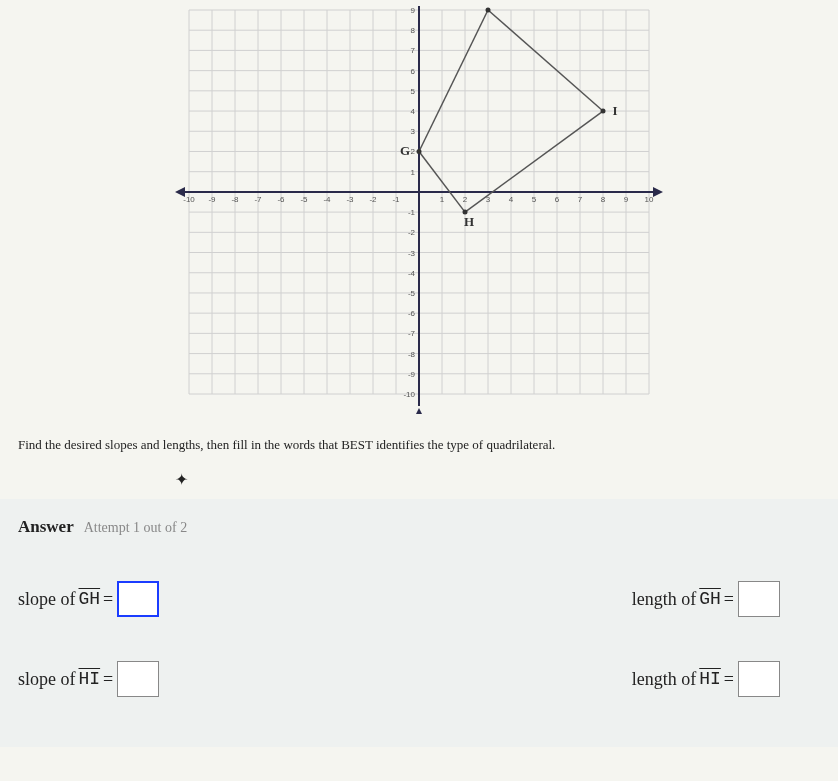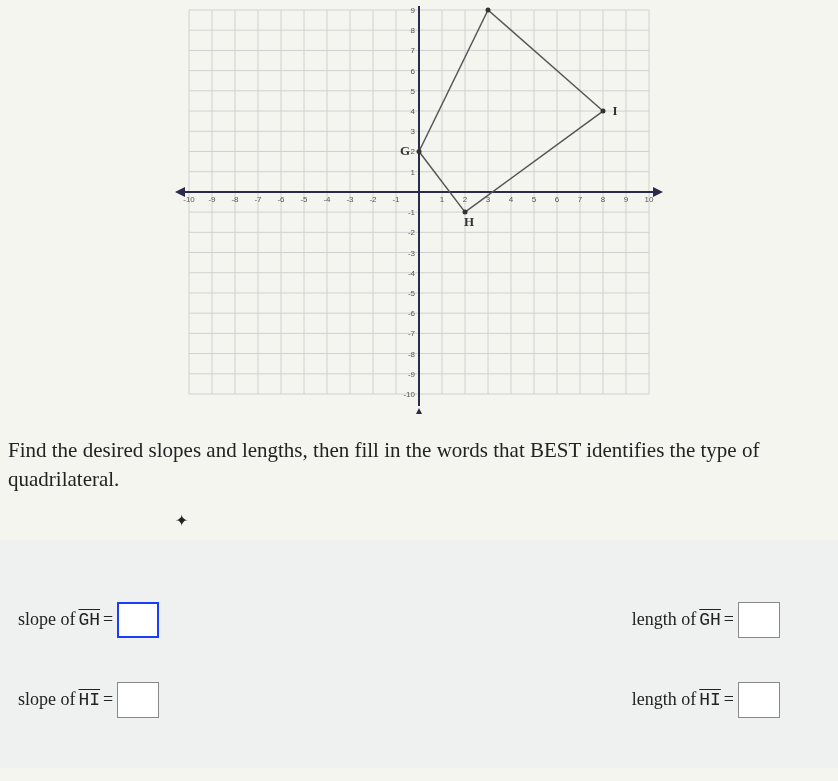--- a/index.html
+++ b/index.html
@@ -15,22 +15,22 @@
     width: 100%;
     display: flex;
     justify-content: center;
     padding-top: 4px;
   }
   .graph-svg {
     width: 520px;
     height: 410px;
   }
   .question-text {
-    padding: 22px 18px 10px 8px;
-    font-size: 21px;
+    padding: 22px 18px 10px 18px;
+    font-size: 13px;
     line-height: 1.4;
   }
   .cursor {
     display:block;
     margin-left: 175px;
     margin-top: 6px;
     margin-bottom: 10px;
     font-size: 16px;
   }
   .answer-section {
@@ -187,20 +187,24 @@
       <circle cx="329" cy="6" r="2.5" fill="#333"></circle>
       <text x="327" y="0" class="point-label" text-anchor="middle">J</text>
     </svg>
 </div>
 
 <div class="question-text">Find the desired slopes and lengths, then fill in the words that BEST identifies the type of quadrilateral.</div>
 
 <span class="cursor">✦</span>
 
 <div class="answer-section">
+  <div class="answer-header">
+    <span class="answer-label">Answer</span>
+    <span class="attempt-text">Attempt 1 out of 2</span>
+  </div>
 
   <div class="inputs-row">
     <div class="input-group">
       <span>slope of </span>
       <span class="overline">GH</span>
       <span> =</span>
       <span class="input-box active"></span>
     </div>
     <div class="input-group">
       <span>length of </span>

